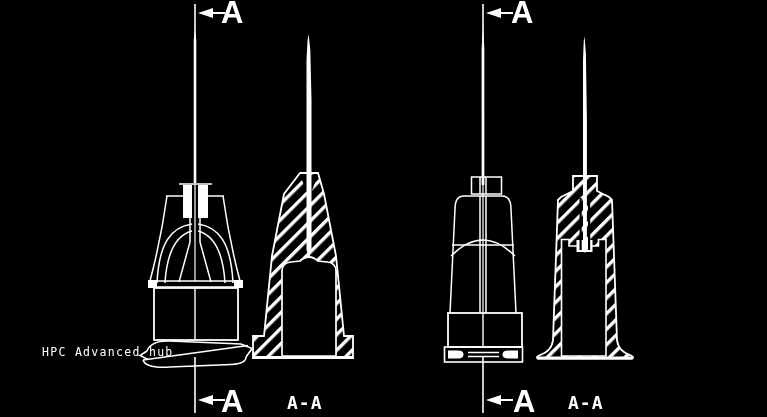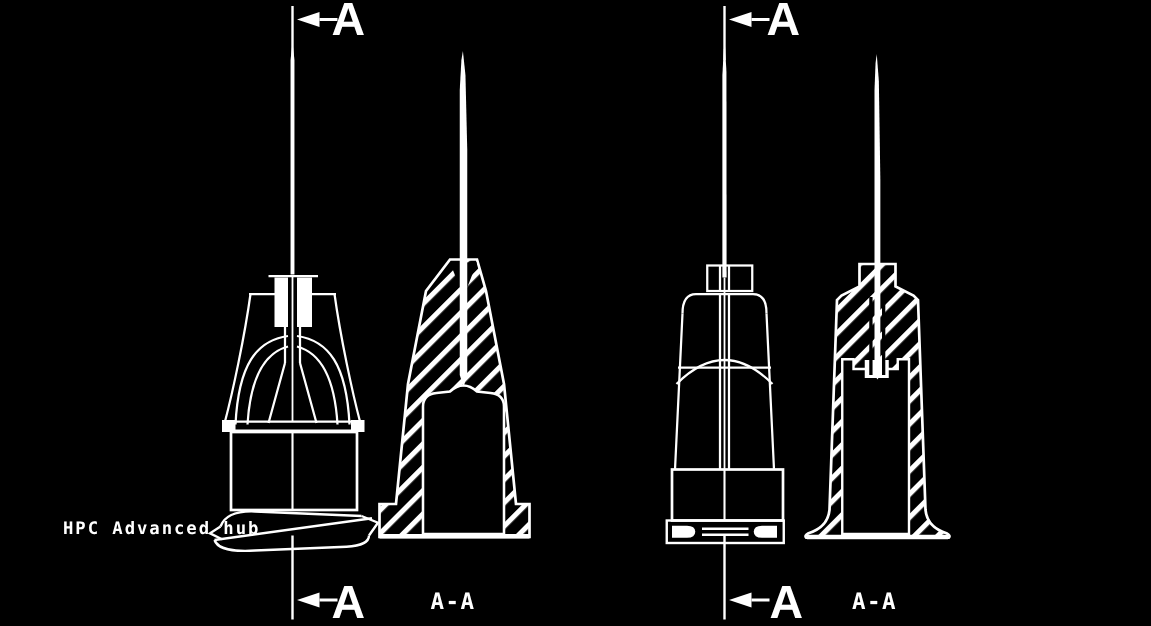--- a/index.html
+++ b/index.html
@@ -13,33 +13,33 @@
   }
   .canvas svg{position:absolute;left:0;top:0;}
   .lbl{
     position:absolute;
     white-space:nowrap;
     color:#fff;
     user-select:none;
   }
   .hub-label{
     font-size:11.5px;
-    font-weight:bold;
+    font-weight:normal;
     letter-spacing:1.3px;
     font-family:"DejaVu Sans Mono","Liberation Mono",monospace;
     padding-left:40px;
   }
   .cut-letter{
     font-size:31px;
     line-height:30px;
     font-weight:bold;
     font-family:"Liberation Sans","DejaVu Sans",sans-serif;
   }
   .section-label{
-    font-size:15px;
+    font-size:18px;
     font-weight:bold;
     letter-spacing:1px;
     font-family:"DejaVu Sans Mono","Liberation Mono",monospace;
   }
 </style>
 </head>
 <body>
 
 <div class="canvas" style="background: rgb(0, 0, 0); color: rgb(255, 255, 255);">
 

